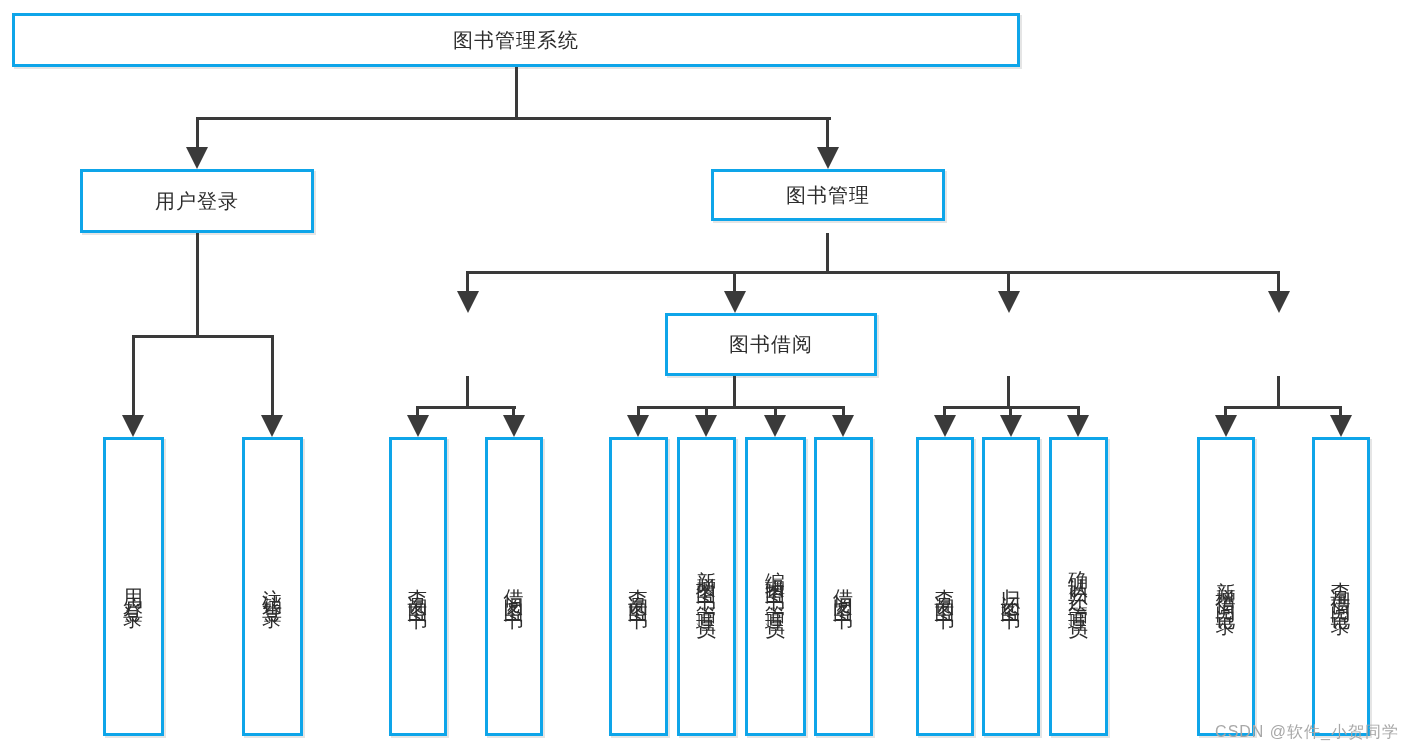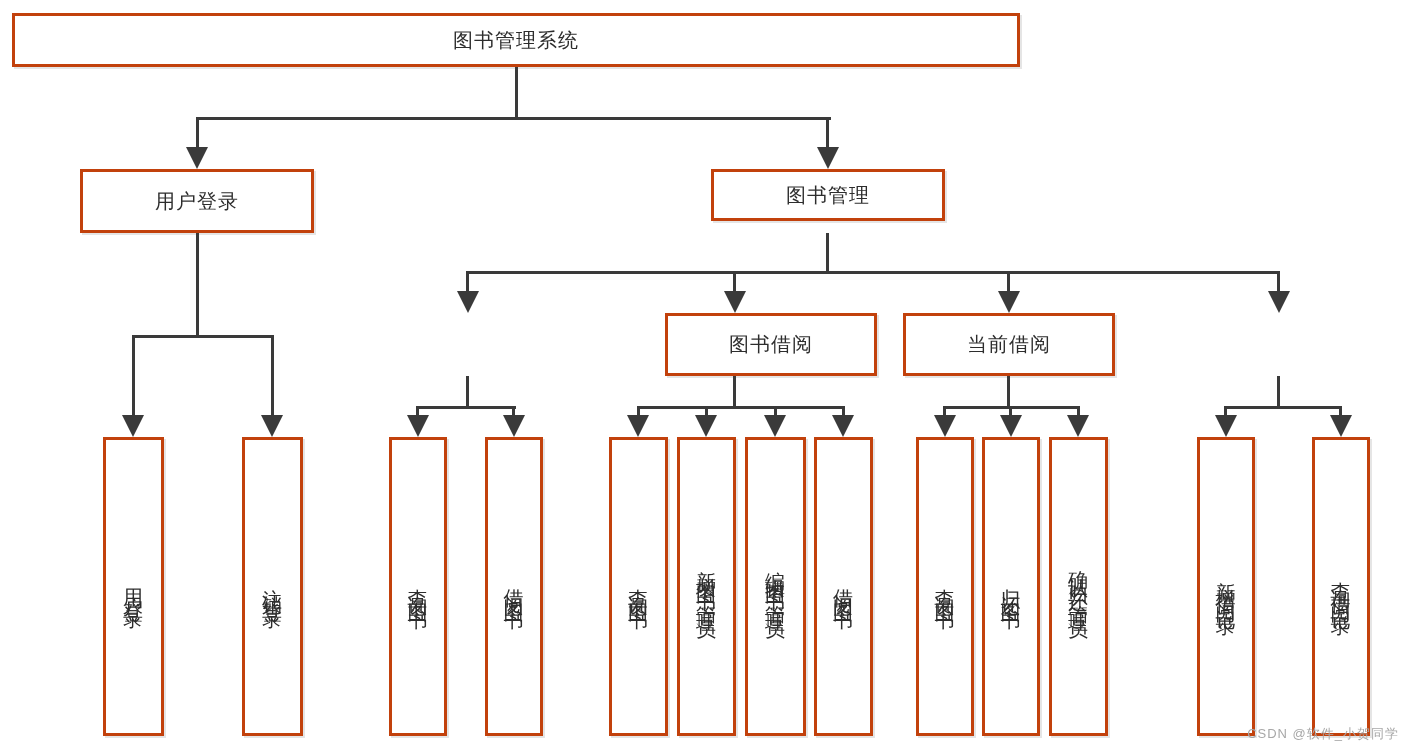--- a/index.html
+++ b/index.html
@@ -2,36 +2,36 @@
 <html><head>
 <meta charset="utf-8">
 <style>
   html,body{margin:0;padding:0;background:#ffffff;}
   #canvas{
     position:relative;width:1405px;height:747px;background:#ffffff;
     font-family:"Liberation Sans","DejaVu Sans",sans-serif;overflow:hidden;
   }
   .box{
     position:absolute;box-sizing:border-box;background:#ffffff;
-    border:3px solid #c2410c;display:flex;align-items:center;justify-content:center;
+    border:3px solid #0ea5e9;display:flex;align-items:center;justify-content:center;
     box-shadow:2px 2px 0 rgba(0,0,0,0.10);
   }
   .hlabel{font-size:20px;color:#2d2d2d;letter-spacing:1px;white-space:nowrap;}
   .vlabel{
     writing-mode:vertical-rl;text-orientation:mixed;
     font-size:20px;color:#2d2d2d;letter-spacing:7px;line-height:1.1;white-space:nowrap;
   }
   .ln{position:absolute;background:#3a3a3a;}
   .arrow{
     position:absolute;width:0;height:0;
     border-left:11px solid transparent;border-right:11px solid transparent;
     border-top:22px solid #3a3a3a;
   }
   .watermark{
-    position:absolute;right:6px;bottom:4px;font-size:13px;color:#a8a8a8;
+    position:absolute;right:6px;bottom:4px;font-size:16px;color:#a8a8a8;
     letter-spacing:1px;white-space:nowrap;z-index:5;
   }
 </style>
 </head>
 <body>
 
 <div id="canvas">
 
   <div class="box" style="left:12px;top:13px;width:1008px;height:54px;">
     <span class="hlabel">图书管理系统</span>
@@ -64,23 +64,20 @@
   <div class="ln" style="left:733px;top:273px;width:3px;height:20px;"></div>
   <div class="ln" style="left:1007px;top:273px;width:3px;height:20px;"></div>
   <div class="ln" style="left:1277px;top:273px;width:3px;height:20px;"></div>
   <div class="arrow" style="left:457px;top:291px;"></div>
   <div class="arrow" style="left:724px;top:291px;"></div>
   <div class="arrow" style="left:998px;top:291px;"></div>
   <div class="arrow" style="left:1268px;top:291px;"></div>
 
   <div class="box" style="left:629px;top:313px;width:212px;height:63px;margin-left:36px;">
     <span class="hlabel">图书借阅</span>
-  </div>
-  <div class="box" style="left:903px;top:313px;width:212px;height:63px;">
-    <span class="hlabel">当前借阅</span>
   </div>
 
   <div class="ln" style="left:466px;top:376px;width:3px;height:32px;"></div>
   <div class="ln" style="left:733px;top:376px;width:3px;height:32px;"></div>
   <div class="ln" style="left:1007px;top:376px;width:3px;height:32px;"></div>
   <div class="ln" style="left:1277px;top:376px;width:3px;height:32px;"></div>
 
   <div class="ln" style="left:416px;top:406px;width:100px;height:3px;"></div>
   <div class="ln" style="left:637px;top:406px;width:208px;height:3px;"></div>
   <div class="ln" style="left:943px;top:406px;width:137px;height:3px;"></div>

